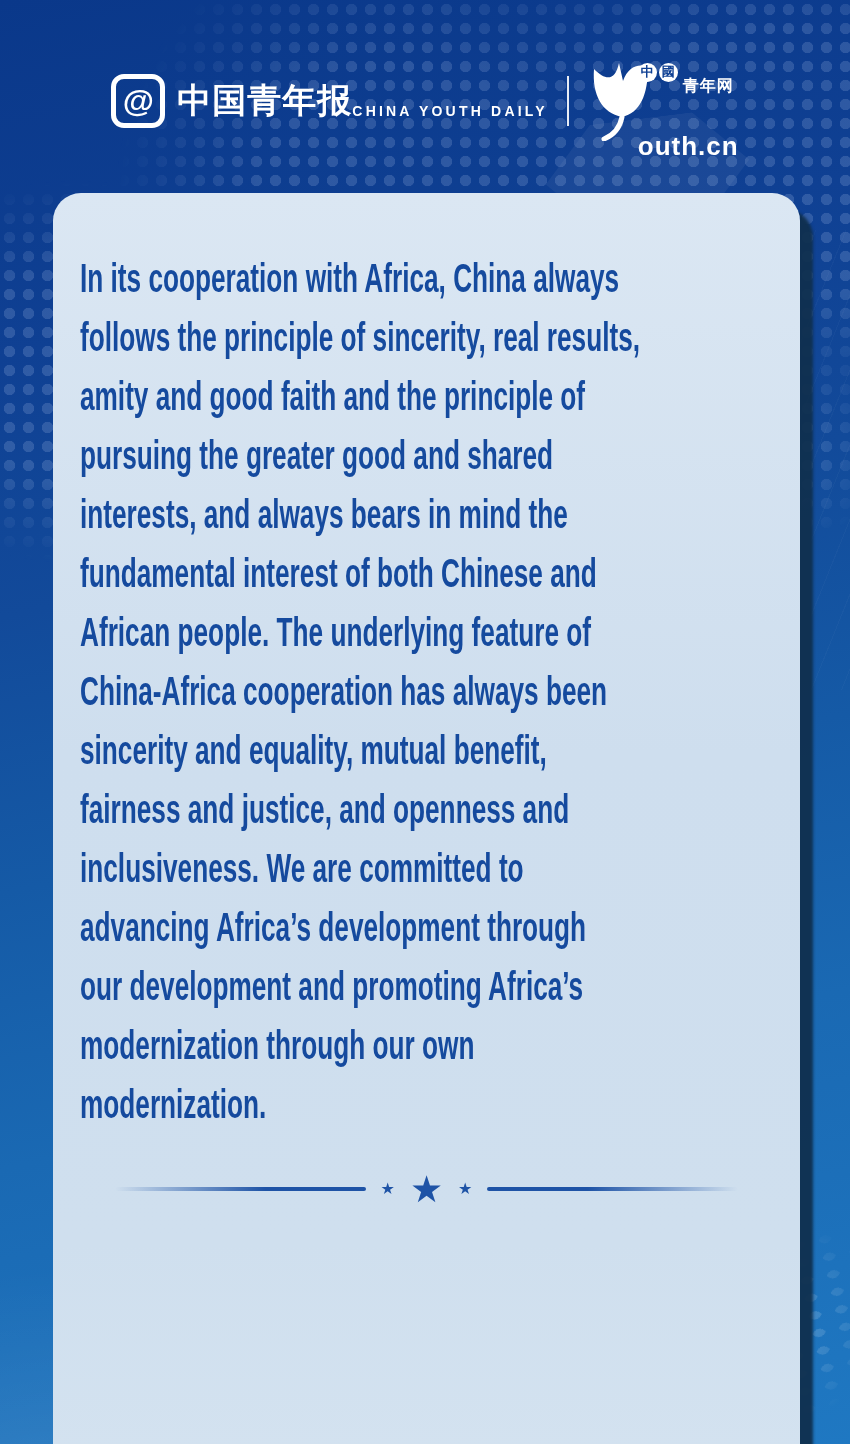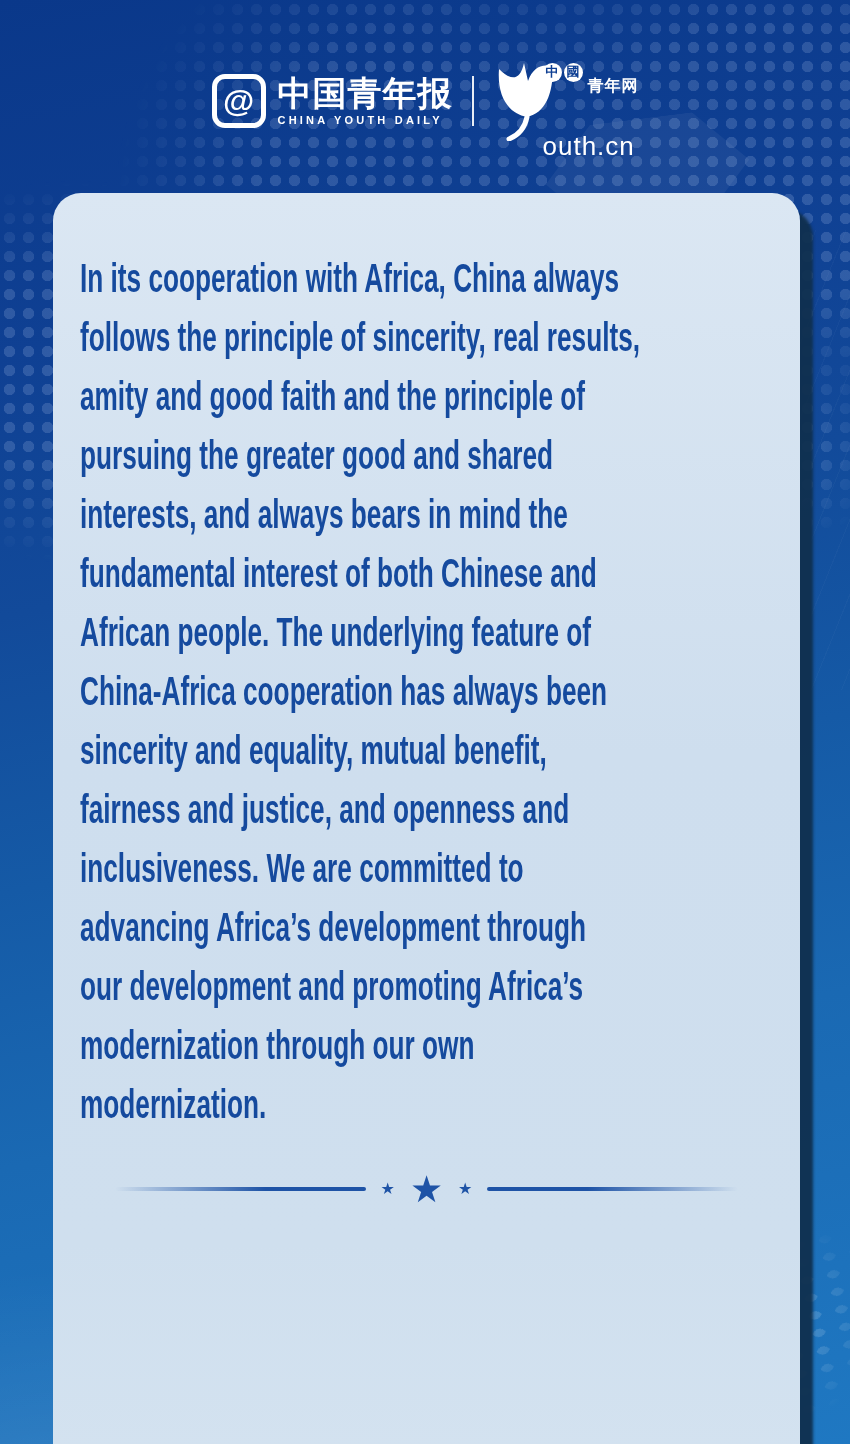--- a/index.html
+++ b/index.html
@@ -47,32 +47,32 @@
   .glow-bl{position:absolute;left:-120px;bottom:-150px;width:560px;height:360px;
     background:radial-gradient(ellipse at 32% 78%,rgba(255,255,255,0.10),transparent 62%);}
 
   
   .brand-bar{position:absolute;left:0;top:55px;width:850px;height:92px;
     display:flex;justify-content:center;align-items:center;gap:15px;color:#fff;}
   .cyd-logo{display:flex;align-items:center;gap:12px;}
   .at-badge{width:44px;height:44px;border:5px solid #fff;border-radius:13px;
     display:flex;align-items:center;justify-content:center;
     font-weight:bold;font-size:32px;line-height:1;color:#fff;}
-  .cyd-text{display:flex;flex-direction:column;align-items:flex-start;}
+  .cyd-text{display:flex;flex-direction:row;align-items:flex-end;}
   .cyd-title{font-size:34px;font-weight:bold;letter-spacing:1px;line-height:1.05;white-space:nowrap;}
-  .cyd-sub{font-size:11px;font-weight:bold;letter-spacing:3.2px;margin-top:3px;white-space:nowrap;}
+  .cyd-sub{font-size:14px;font-weight:bold;letter-spacing:3.2px;margin-top:3px;white-space:nowrap;}
   .brand-divider{width:2px;height:50px;background:rgba(255,255,255,0.9);margin:0 4px;}
   .youth-logo{display:flex;align-items:center;}
   .leaf{margin-top:-6px;}
   .youth-text{display:flex;flex-direction:column;margin-left:-14px;margin-top:6px;}
   .youth-row1{display:flex;align-items:center;gap:2px;font-weight:bold;}
   .seal{width:19px;height:19px;border-radius:50%;background:#fff;color:#0e3f93;
     display:inline-flex;align-items:center;justify-content:center;font-size:13px;}
   .youth-cn{color:#fff;font-size:16px;letter-spacing:1px;margin-left:3px;white-space:nowrap;margin-top:28px;}
-  .youth-row2{color:#fff;font-size:26px;font-weight:normal;letter-spacing:1px;line-height:1.05;white-space:nowrap;margin-top:36px;}
+  .youth-row2{color:#fff;font-size:26px;font-weight:bold;letter-spacing:1px;line-height:1.05;white-space:nowrap;margin-top:36px;}
 
   
   .card{position:absolute;left:53px;top:193px;width:747px;height:1400px;
     border-radius:28px;overflow:hidden;
     background:linear-gradient(180deg,#dbe7f3 0%,#cedeee 40%,#cfdfee 75%,#d6e4f1 100%);
     box-shadow:13px 16px 3px rgba(16,47,78,0.95);}
   .quote{position:absolute;left:27px;top:56px;width:1060px;
     transform:scale(0.655,1);transform-origin:top left;}
   .quote-line{font-size:40px;line-height:59px;font-weight:bold;color:#154a9e;
     white-space:nowrap;letter-spacing:0;}

